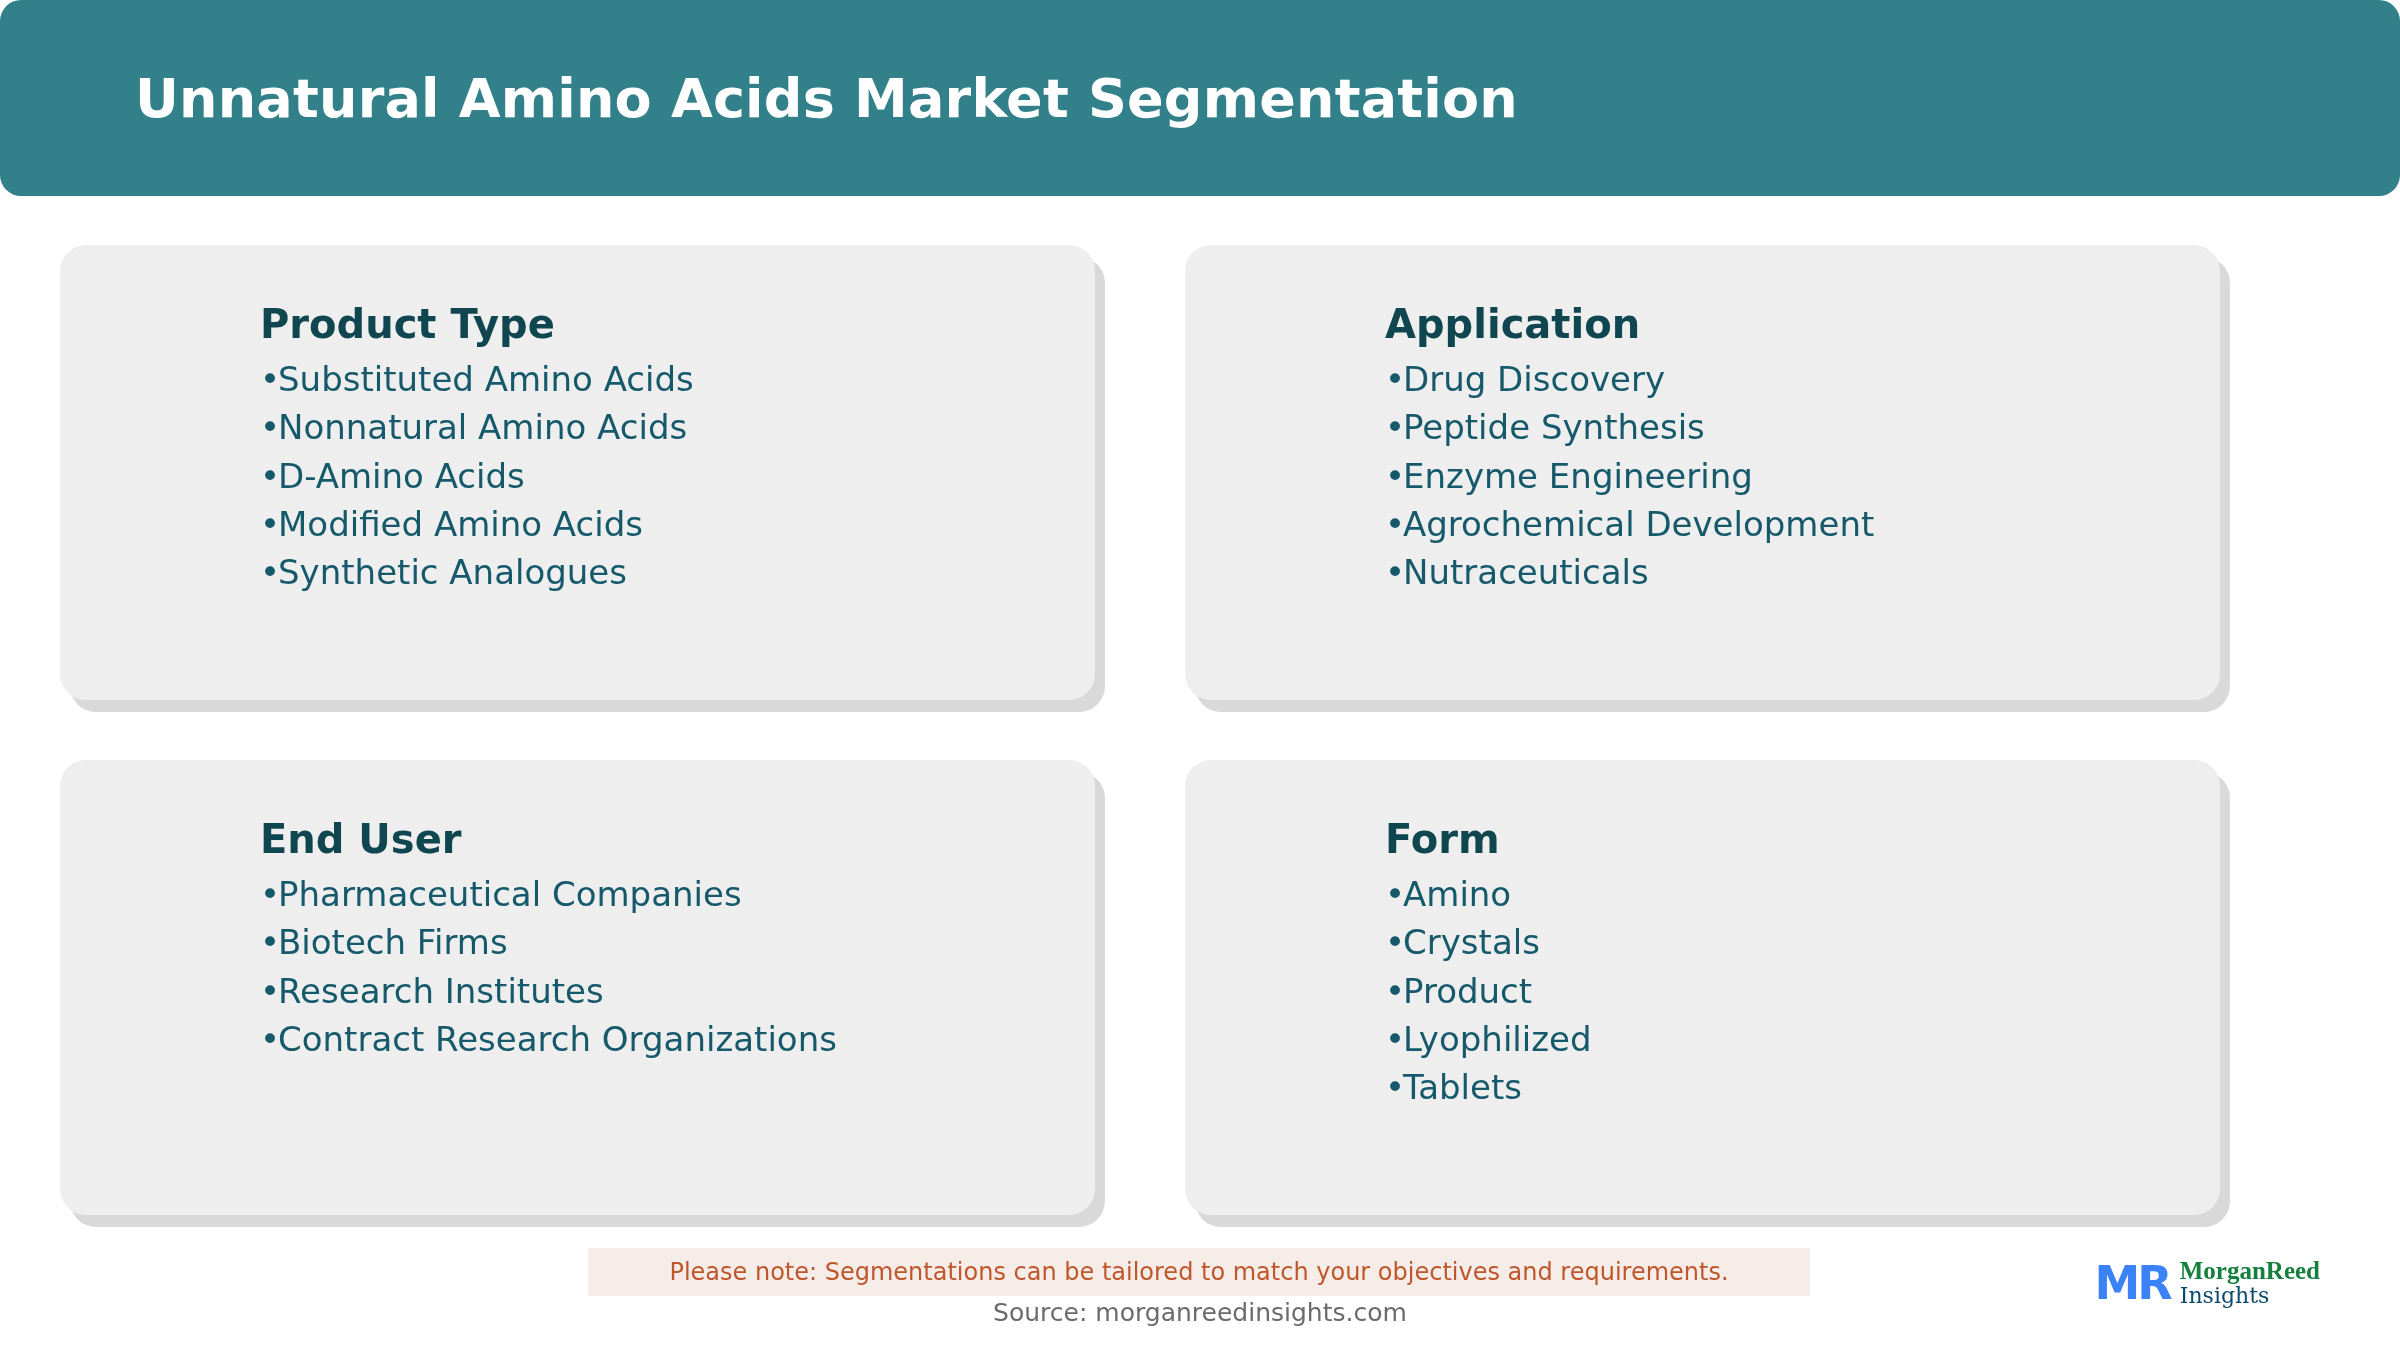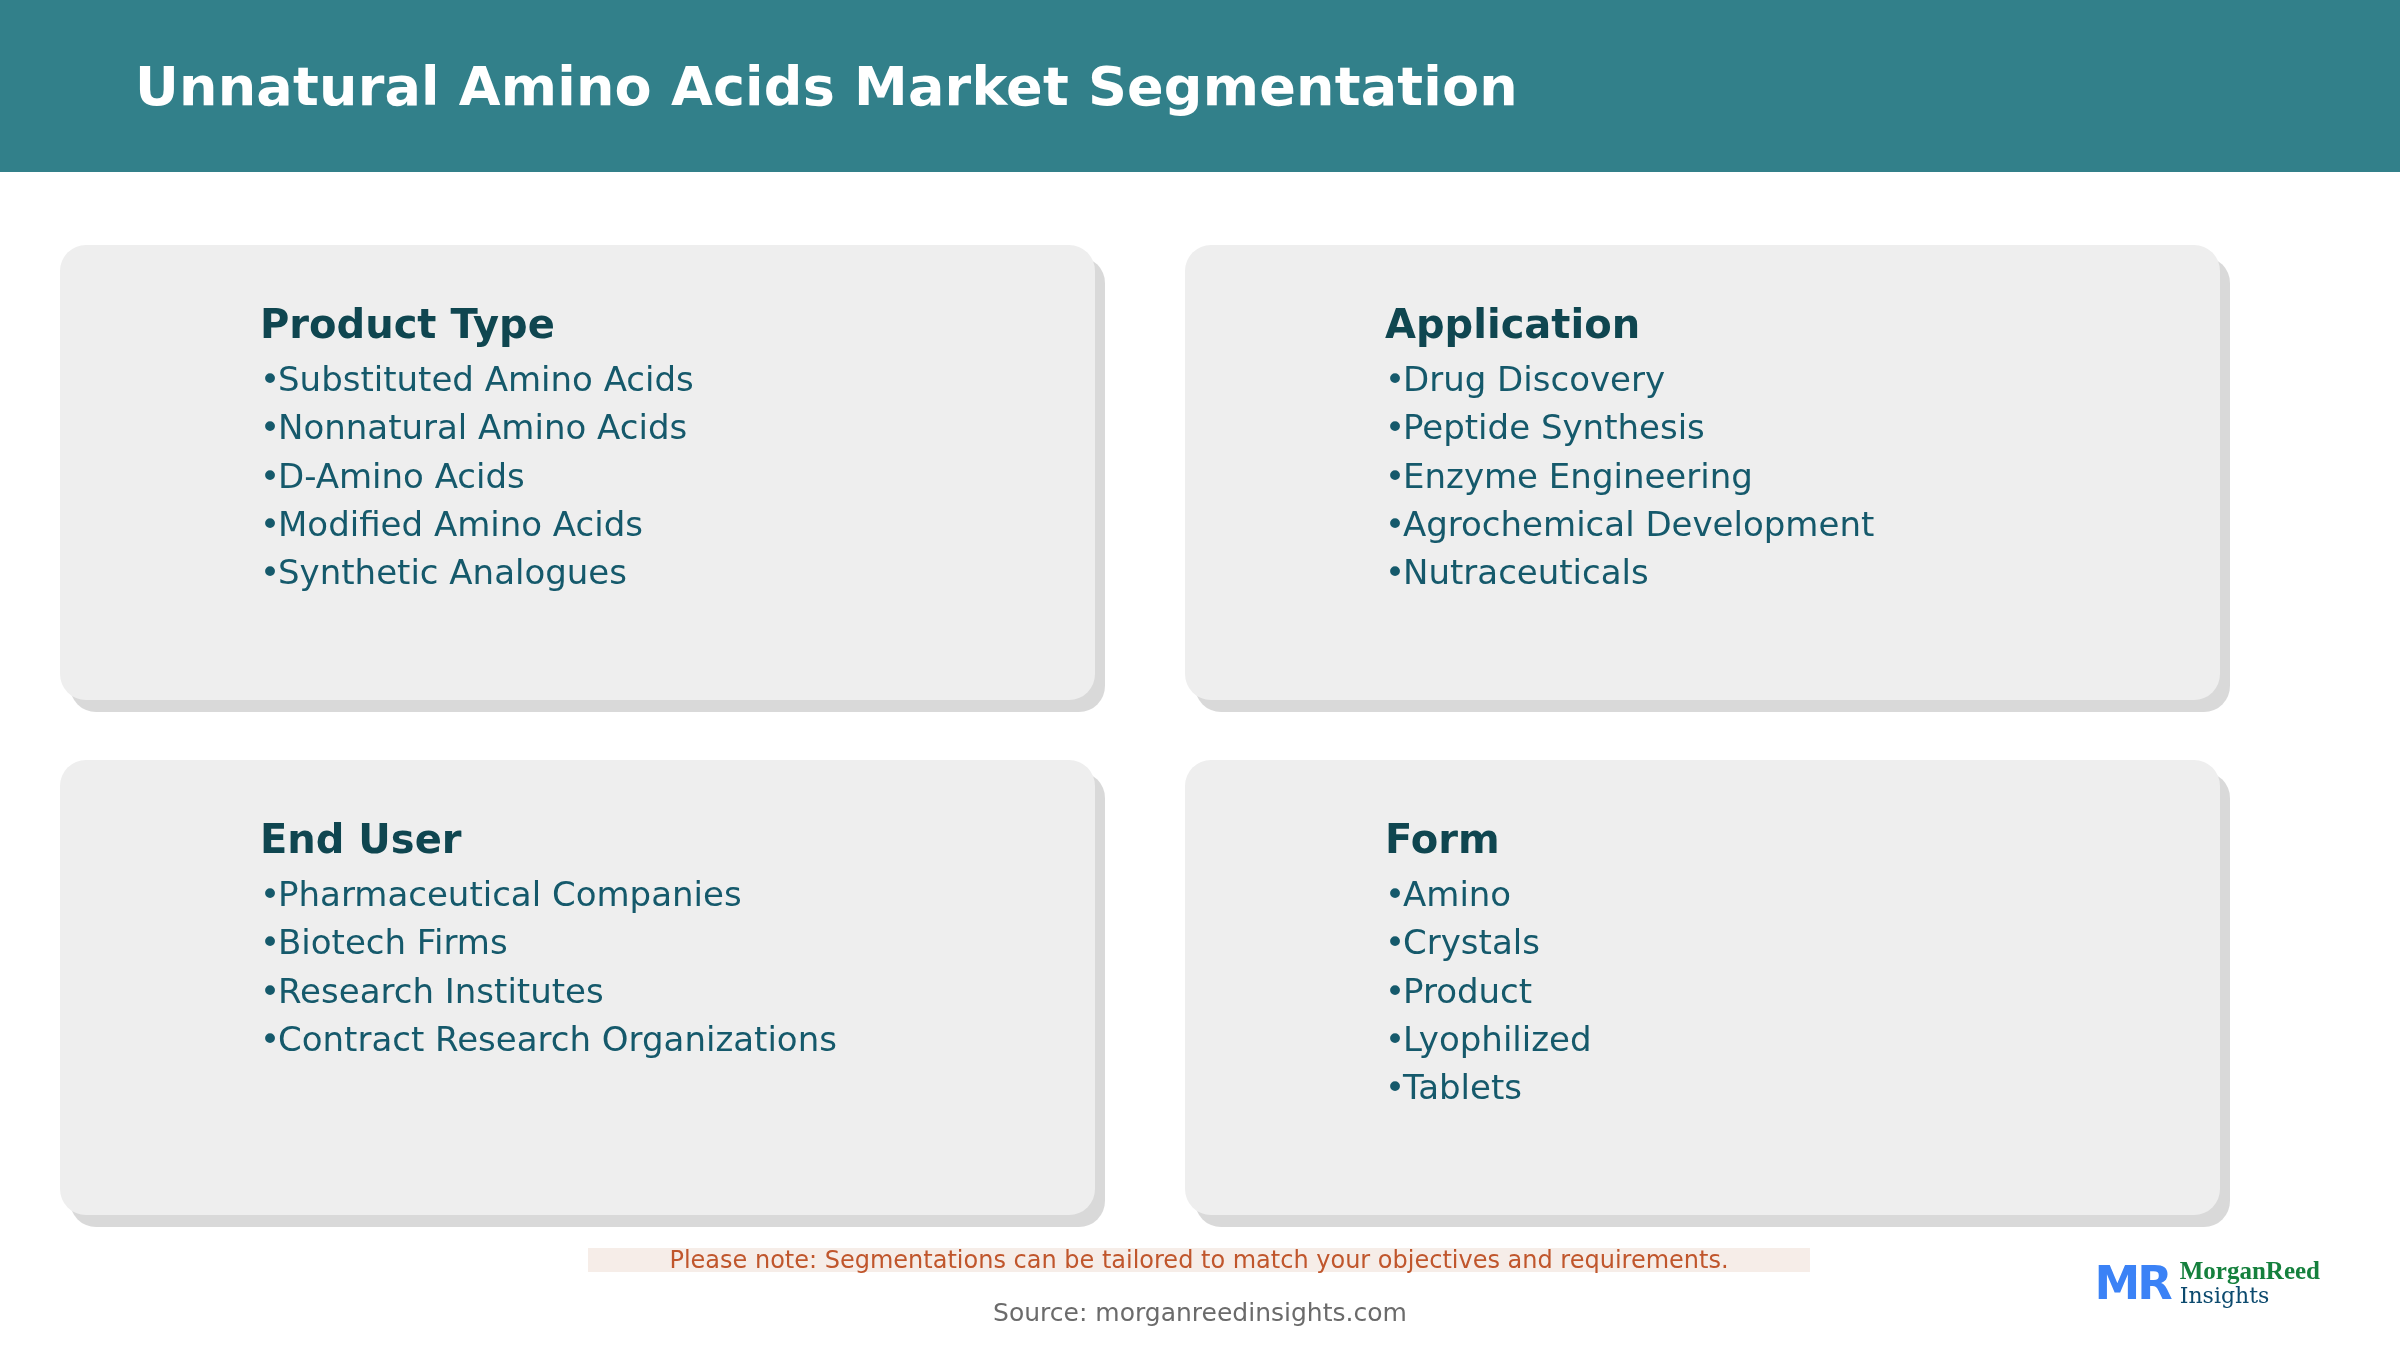--- a/index.html
+++ b/index.html
@@ -14,24 +14,25 @@
     position: relative;
     overflow: hidden;
   }
 
   
   .header {
     position: absolute;
     left: 0;
     top: 0;
     width: 2400px;
-    height: 172px;
+    height: 196px;
     background: #32808a;
     display: flex;
     align-items: center;
+    border-radius: 21px;
   }
   .header-title {
     color: #ffffff;
     font-size: 54px;
     font-weight: bold;
     letter-spacing: 0.2px;
     margin-left: 135px;
     font-family: "DejaVu Sans", sans-serif;
   }
 
@@ -79,21 +80,21 @@
     display: inline-block;
     width: 18px;
   }
 
   
   .note {
     position: absolute;
     left: 588px;
     top: 1248px;
     width: 1222px;
-    height: 24px;
+    height: 48px;
     background: #f6ede8;
     display: flex;
     align-items: center;
     justify-content: center;
   }
   .note-text {
     color: #c0562c;
     font-size: 24px;
     font-family: "DejaVu Sans", sans-serif;
   }

